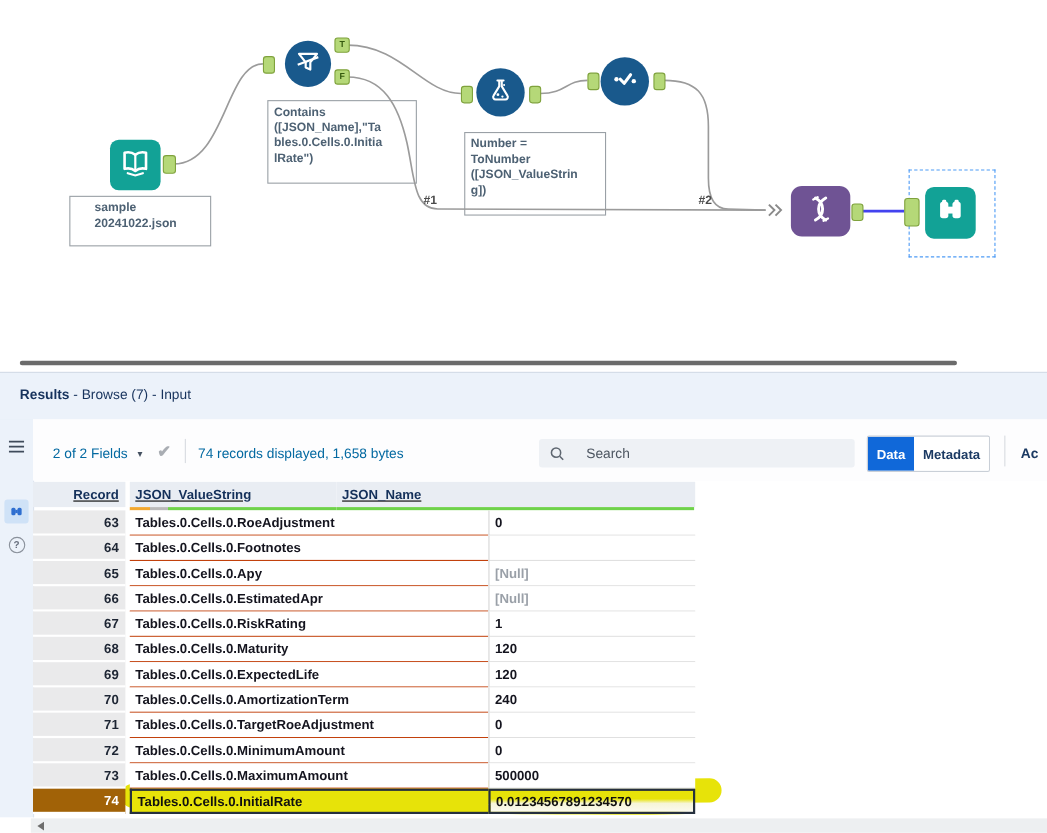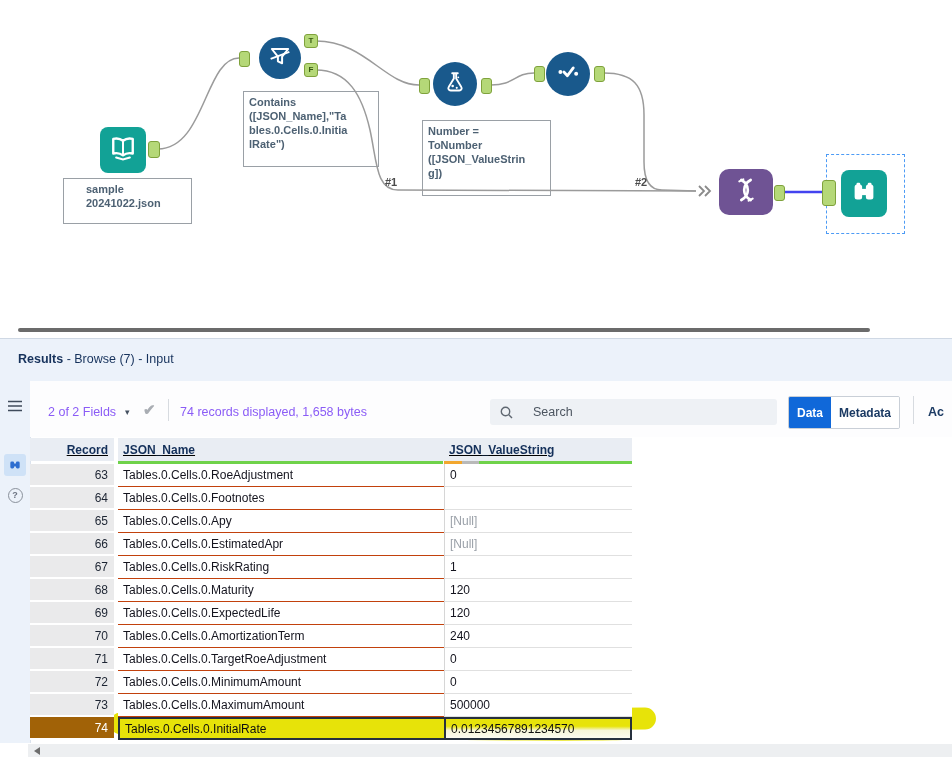--- a/index.html
+++ b/index.html
@@ -31,35 +31,35 @@
   .results{position:absolute;left:0;top:338px;width:952px;height:419px;background:#fff;border-top:1px solid #cfd8e4;}
   .results-titlebar{position:absolute;left:0;top:0;width:952px;height:42px;background:#ecf2fa;border-bottom:1px solid #e0e7f0;}
   .results-title{position:absolute;left:18px;top:13px;font-size:12.5px;color:#16325c;}
   .results-title b{font-weight:bold;}
   .rail{position:absolute;left:0;top:42px;width:30px;height:362px;background:#ecf2fa;border-right:1px solid #dbe3ee;}
   .rail-icon{position:absolute;left:4px;width:22px;height:22px;display:flex;align-items:center;justify-content:center;border-radius:3px;}
   .rail-binoc{background:#cfe2f7;}
   .qmark{width:13px;height:13px;border:1.5px solid #8a919b;border-radius:50%;color:#6a7280;
          font-size:9px;font-weight:bold;display:flex;align-items:center;justify-content:center;}
   .toolbar{position:absolute;left:30px;top:42px;width:922px;height:56px;background:#fdfdfe;}
-  .tb-text{position:absolute;top:24px;font-size:12.5px;color:#8b5cf6;white-space:nowrap;}
+  .tb-text{position:absolute;top:24px;font-size:12.5px;color:#0369a1;white-space:nowrap;}
   .tb-caret{position:absolute;top:26px;font-size:9px;color:#445060;}
   .tb-check{position:absolute;top:20px;font-size:15px;color:#a9adb3;font-weight:bold;}
   .tb-divider{position:absolute;width:1px;background:#d7dbe0;}
   .searchbox{position:absolute;left:460px;top:18px;width:287px;height:26px;background:#eef1f5;border-radius:3px;
              display:flex;align-items:center;padding-left:10px;box-sizing:border-box;}
   .searchbox span{margin-left:20px;font-size:12.5px;color:#4c5560;}
   .seg{position:absolute;left:758px;top:15px;height:31px;display:flex;border:1px solid #c9cfd7;border-radius:2px;overflow:hidden;}
   .seg .seg-data{background:#1068d9;color:#fff;font-weight:bold;font-size:12px;display:flex;align-items:center;padding:0 8px;}
   .seg .seg-meta{background:#fff;color:#1b3a63;font-weight:bold;font-size:12px;display:flex;align-items:center;padding:0 8px;}
   .actions-label{position:absolute;left:898px;top:24px;font-size:12.5px;font-weight:bold;color:#1b3a63;}
   
   .rtable{position:absolute;left:30px;top:99px;width:602px;z-index:2;}
   .trow,.thead{display:flex;height:23px;position:relative;}
-  .tc{box-sizing:border-box;font-size:12px;display:flex;align-items:center;}
+  .tc{box-sizing:border-box;font-size:12px;display:flex;align-items:center;font-weight:bold;}
   .c-rec{width:84px;justify-content:flex-end;padding-right:6px;}
   .c-gut{width:4px;background:transparent;}
   .c-name{width:326px;padding-left:5px;}
   .c-val{width:188px;padding-left:5px;}
   .thead .tc{background:#e9edf3;color:#14305a;font-weight:bold;position:relative;}
   .thead .c-gut{background:transparent;}
   .thead .c-name::after{content:"";position:absolute;left:0;right:1px;bottom:-3px;height:3px;background:#6fd24a;}
   .thead .c-val::after{content:"";position:absolute;left:0;right:0;bottom:-3px;height:3px;
      background:linear-gradient(to right,#f2a72e 0 18px,#b9b9b9 18px 35px,#6fd24a 35px 100%);}
   .trow .c-rec{background:#eaeaeb;color:#1d2533;border-bottom:2px solid #fff;}
@@ -244,22 +244,22 @@
     <div class="actions-label">Ac</div>
   </div>
 
   <div class="hl-main"></div>
   <div class="hl-swoosh"></div>
 
   <div class="rtable">
     <div class="thead">
       <div class="tc c-rec">Record</div>
       <div class="tc c-gut"></div>
+      <div class="tc c-val">JSON_ValueString</div>
       <div class="tc c-name">JSON_Name</div>
-      <div class="tc c-val">JSON_ValueString</div>
     </div>
 
     <div class="trow">
       <div class="tc c-rec">63</div>
       <div class="tc c-gut"></div>
       <div class="tc c-name">Tables.0.Cells.0.RoeAdjustment</div>
       <div class="tc c-val">0</div>
     </div>
     <div class="trow">
       <div class="tc c-rec">64</div>

